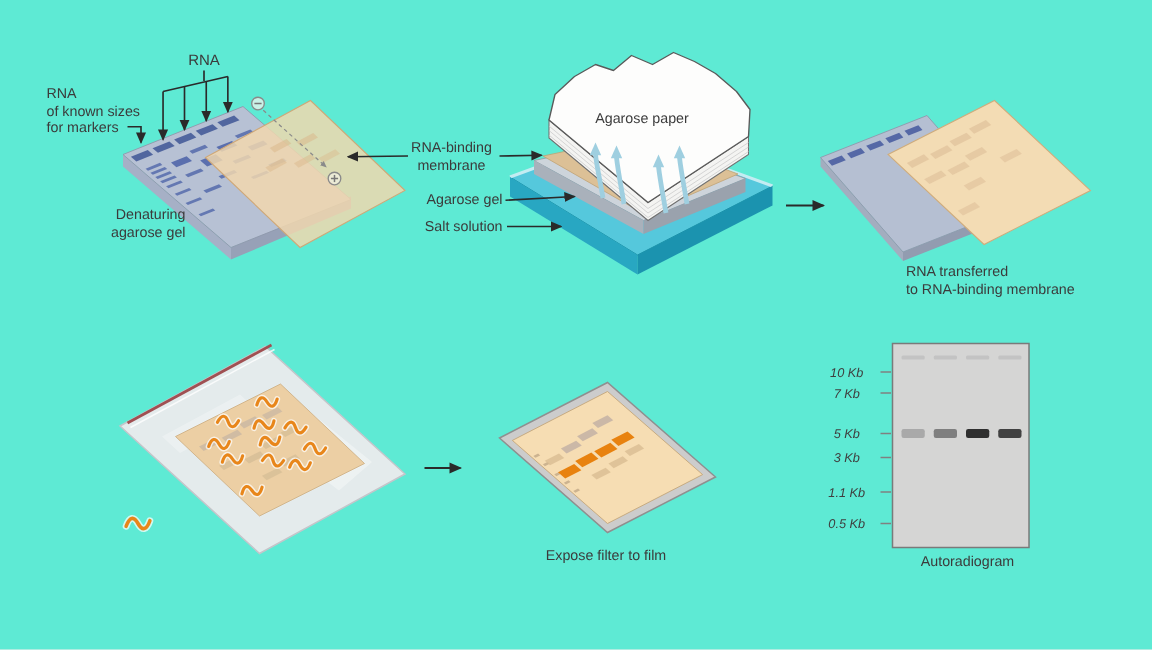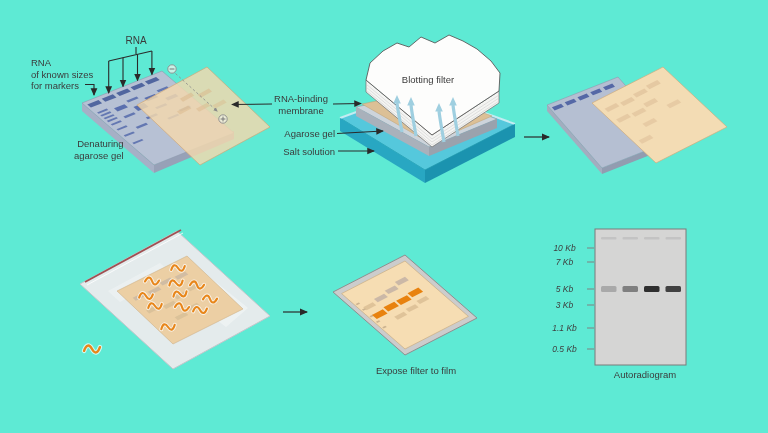--- a/index.html
+++ b/index.html
@@ -264,32 +264,34 @@
 <div class="lbl center" style="left:136px;top:35px;font-size:10px;">RNA</div>
 
 <div class="lbl" style="left:31px;top:57px;">RNA
 of known sizes
 for markers</div>
 
 <div class="lbl" style="left:74px;top:138px;text-align:right;">Denaturing
 agarose gel</div>
 
 
-<div class="lbl center" style="left:428px;top:74px;">Blotting filter</div>
+<div class="lbl center" style="left:428px;top:74px;">Agarose paper</div>
 
 <div class="lbl center" style="left:301px;top:93px;">RNA-binding
 membrane</div>
 
 <div class="lbl right" style="left:255px;top:128px;width:80px;">Agarose gel</div>
 
 <div class="lbl right" style="left:253px;top:146px;width:82px;">Salt solution</div>
 
-
-
-<div class="lbl center" style="left:404px;top:365px;margin-left:12px;">Expose filter to film</div>
+<div class="lbl" style="left:604px;top:176px;">RNA transferred
+to RNA-binding membrane</div>
+
+
+<div class="lbl center" style="left:404px;top:365px;">Expose filter to film</div>
 
 <div class="lbl center" style="left:645px;top:369px;">Autoradiogram</div>
 
 <div class="tick" style="top:243px;">10 Kb</div>
 <div class="tick" style="top:257px;">7 Kb</div>
 <div class="tick" style="top:284px;">5 Kb</div>
 <div class="tick" style="top:300px;">3 Kb</div>
 <div class="tick" style="top:323px;">1.1 Kb</div>
 <div class="tick" style="top:344px;">0.5 Kb</div>
 

